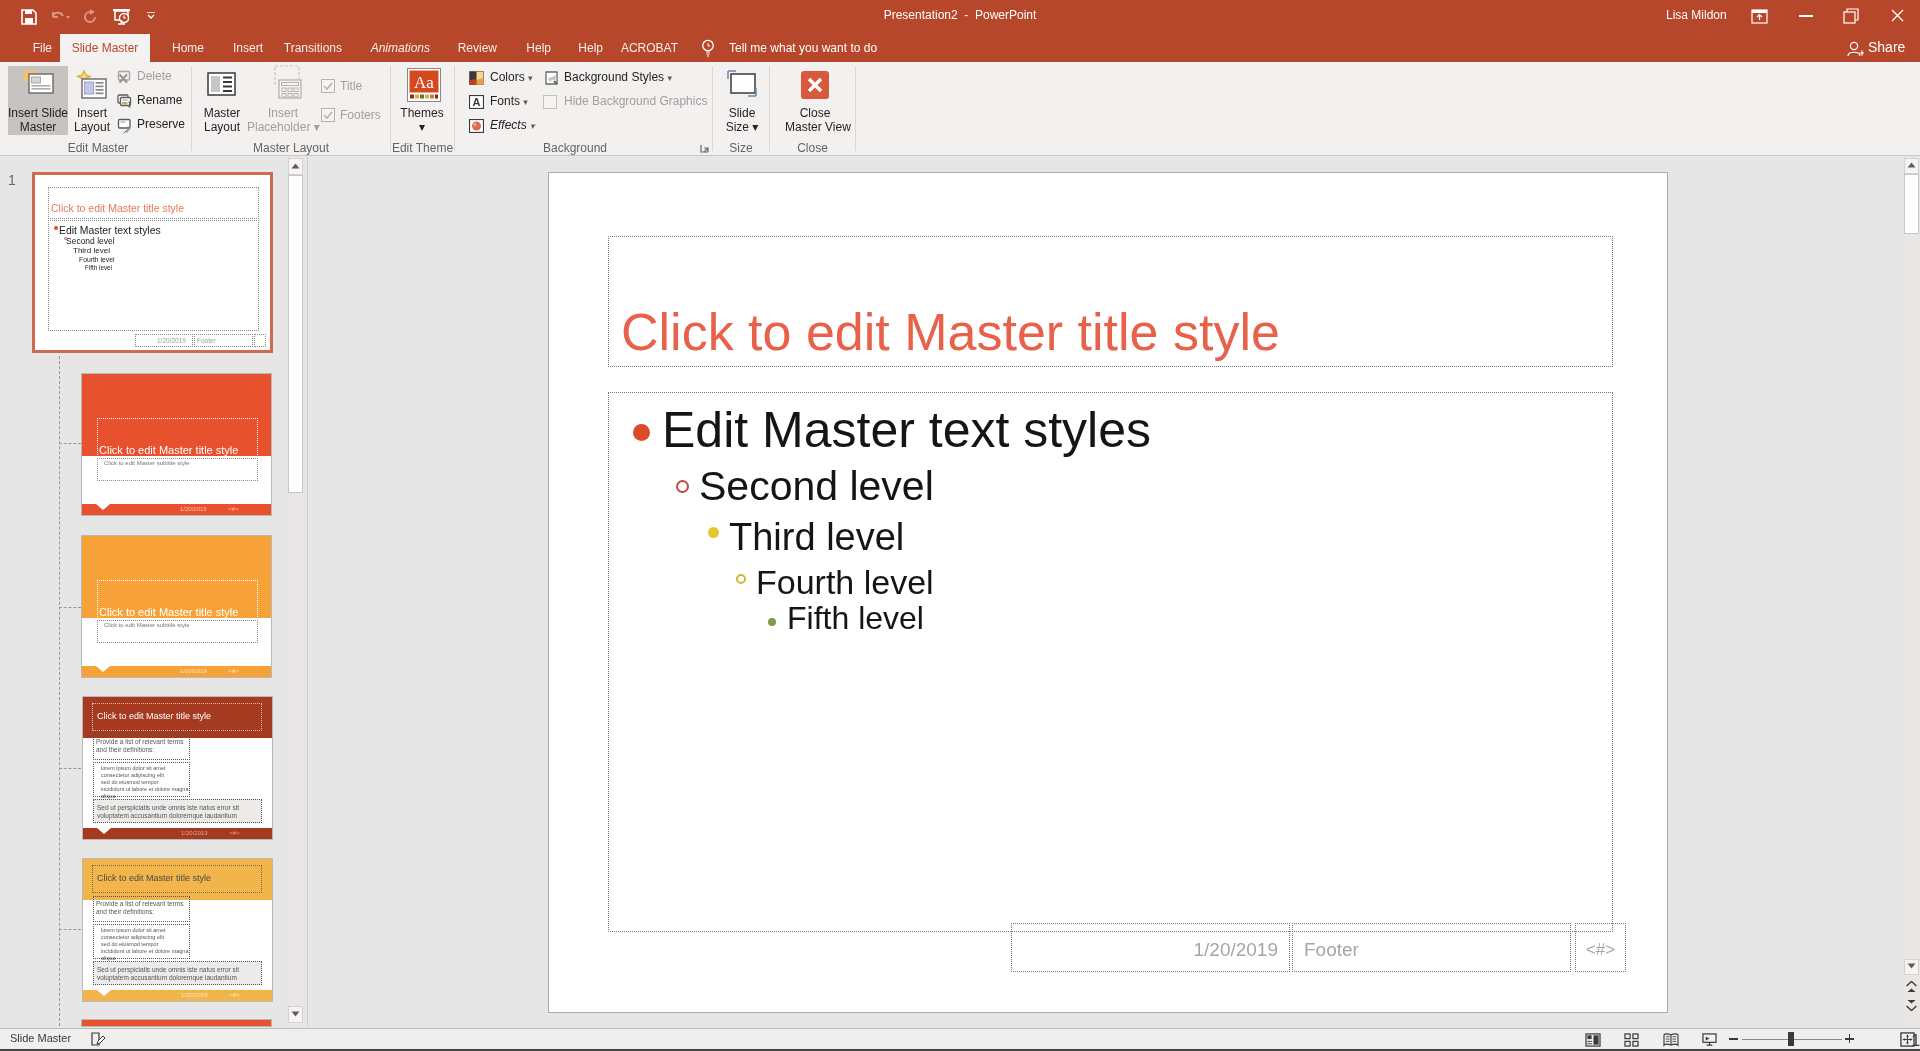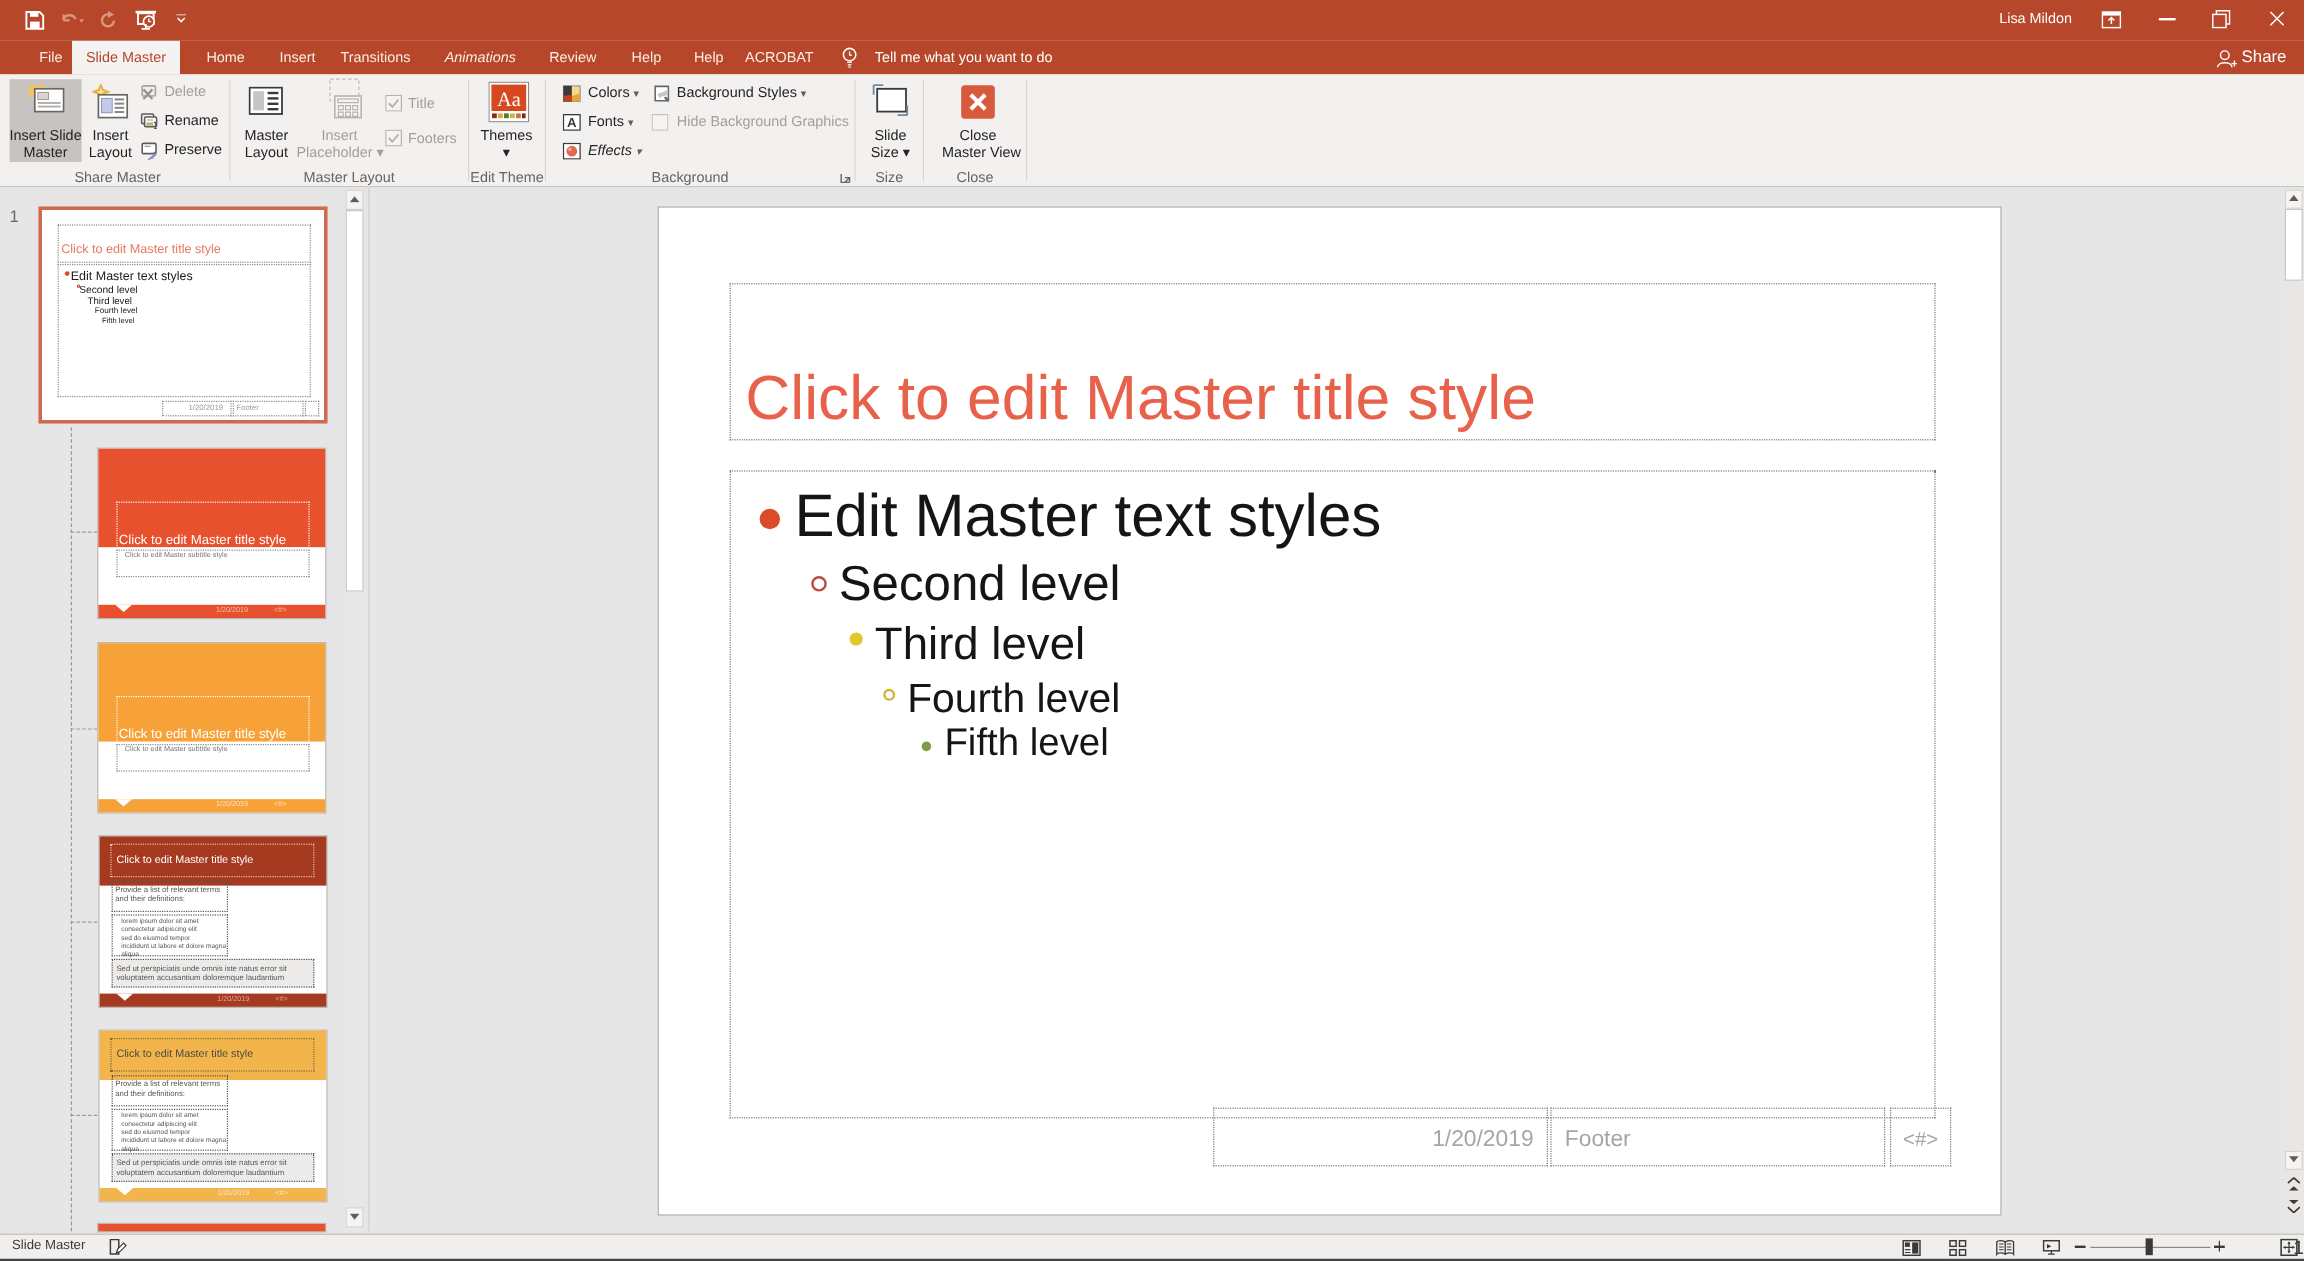--- a/index.html
+++ b/index.html
@@ -28,20 +28,21 @@
 
 .ph { position:absolute; border:1px dotted #8A8A8A; }
 
 
 .thumb { position:absolute; left:82px; width:189px; background:#FFFFFF; box-shadow:0 0 0 1px #BBB9B7; }
 </style>
 </head>
 <body>
 
 <div id="titlebar">
+  <div class="abs wtxt" style="left:0;width:1920px;top:8px;text-align:center;">Presentation2&nbsp;&nbsp;-&nbsp;&nbsp;PowerPoint</div>
   <div class="abs wtxt" style="left:1666px;top:8px;">Lisa Mildon</div>
 
   <svg class="abs" style="left:20px;top:8px;" width="18" height="18" viewBox="0 0 18 18">
     <path d="M2 2 h11 l3 3 v11 h-14 z" fill="none" stroke="#fff" stroke-width="1.6"></path>
     <rect x="5" y="10" width="8" height="6" fill="#fff"></rect>
     <rect x="5" y="2" width="7" height="4" fill="#fff"></rect>
   </svg>
   <svg class="abs" style="left:50px;top:9px;" width="20" height="16" viewBox="0 0 20 16">
     <path d="M3 8 C3 3, 11 2, 13 7 M3 8 l0 -5 M3 8 l5 0" fill="none" stroke="#D99680" stroke-width="2"></path>
     <path d="M16 7 l4 0 l-2 3 z" fill="#D99680"></path>
@@ -143,21 +144,21 @@
     <path d="M12.5 8 v5 M11.3 8 h2.4 M11.3 13 h2.4" stroke="#5E5C5A" stroke-width="0.9"></path>
   </svg>
   <div class="smalltxt" style="left:137px;top:31px;">Rename</div>
   <svg class="abs" style="left:117px;top:56px;" width="16" height="16" viewBox="0 0 16 16">
     <rect x="1.5" y="1.5" width="11.5" height="8.5" rx="1" fill="#fff" stroke="#5E5C5A" stroke-width="1.3"></rect>
     <path d="M3.5 4 h5" stroke="#9A9896" stroke-width="1"></path>
     <path d="M8 13.5 l4 -4 l1.5 1.5 l-4 4 z" fill="#8D94BE"></path>
     <path d="M6.5 15.5 l2.5 -2.5 M11 8.5 l2 2" stroke="#6E7494" stroke-width="1"></path>
   </svg>
   <div class="smalltxt" style="left:137px;top:55px;">Preserve</div>
-  <div class="glabel" style="left:8px;width:180px;">Share Master</div>
+  <div class="glabel" style="left:8px;width:180px;">Edit Master</div>
   <div class="gsep" style="left:191px;"></div>
 
   
   <svg class="abs" style="left:207px;top:10px;" width="29" height="24" viewBox="0 0 29 24">
     <rect x="1" y="1" width="27" height="22" fill="#fff" stroke="#3B3A39" stroke-width="1.5"></rect>
     <rect x="4" y="4" width="9" height="16" fill="#C8C6C4"></rect>
     <rect x="16" y="4.5" width="9" height="2" fill="#3B3A39"></rect>
     <rect x="16" y="9" width="9" height="2" fill="#3B3A39"></rect>
     <rect x="16" y="13.5" width="9" height="2" fill="#3B3A39"></rect>
     <rect x="16" y="18" width="9" height="2" fill="#3B3A39"></rect>

